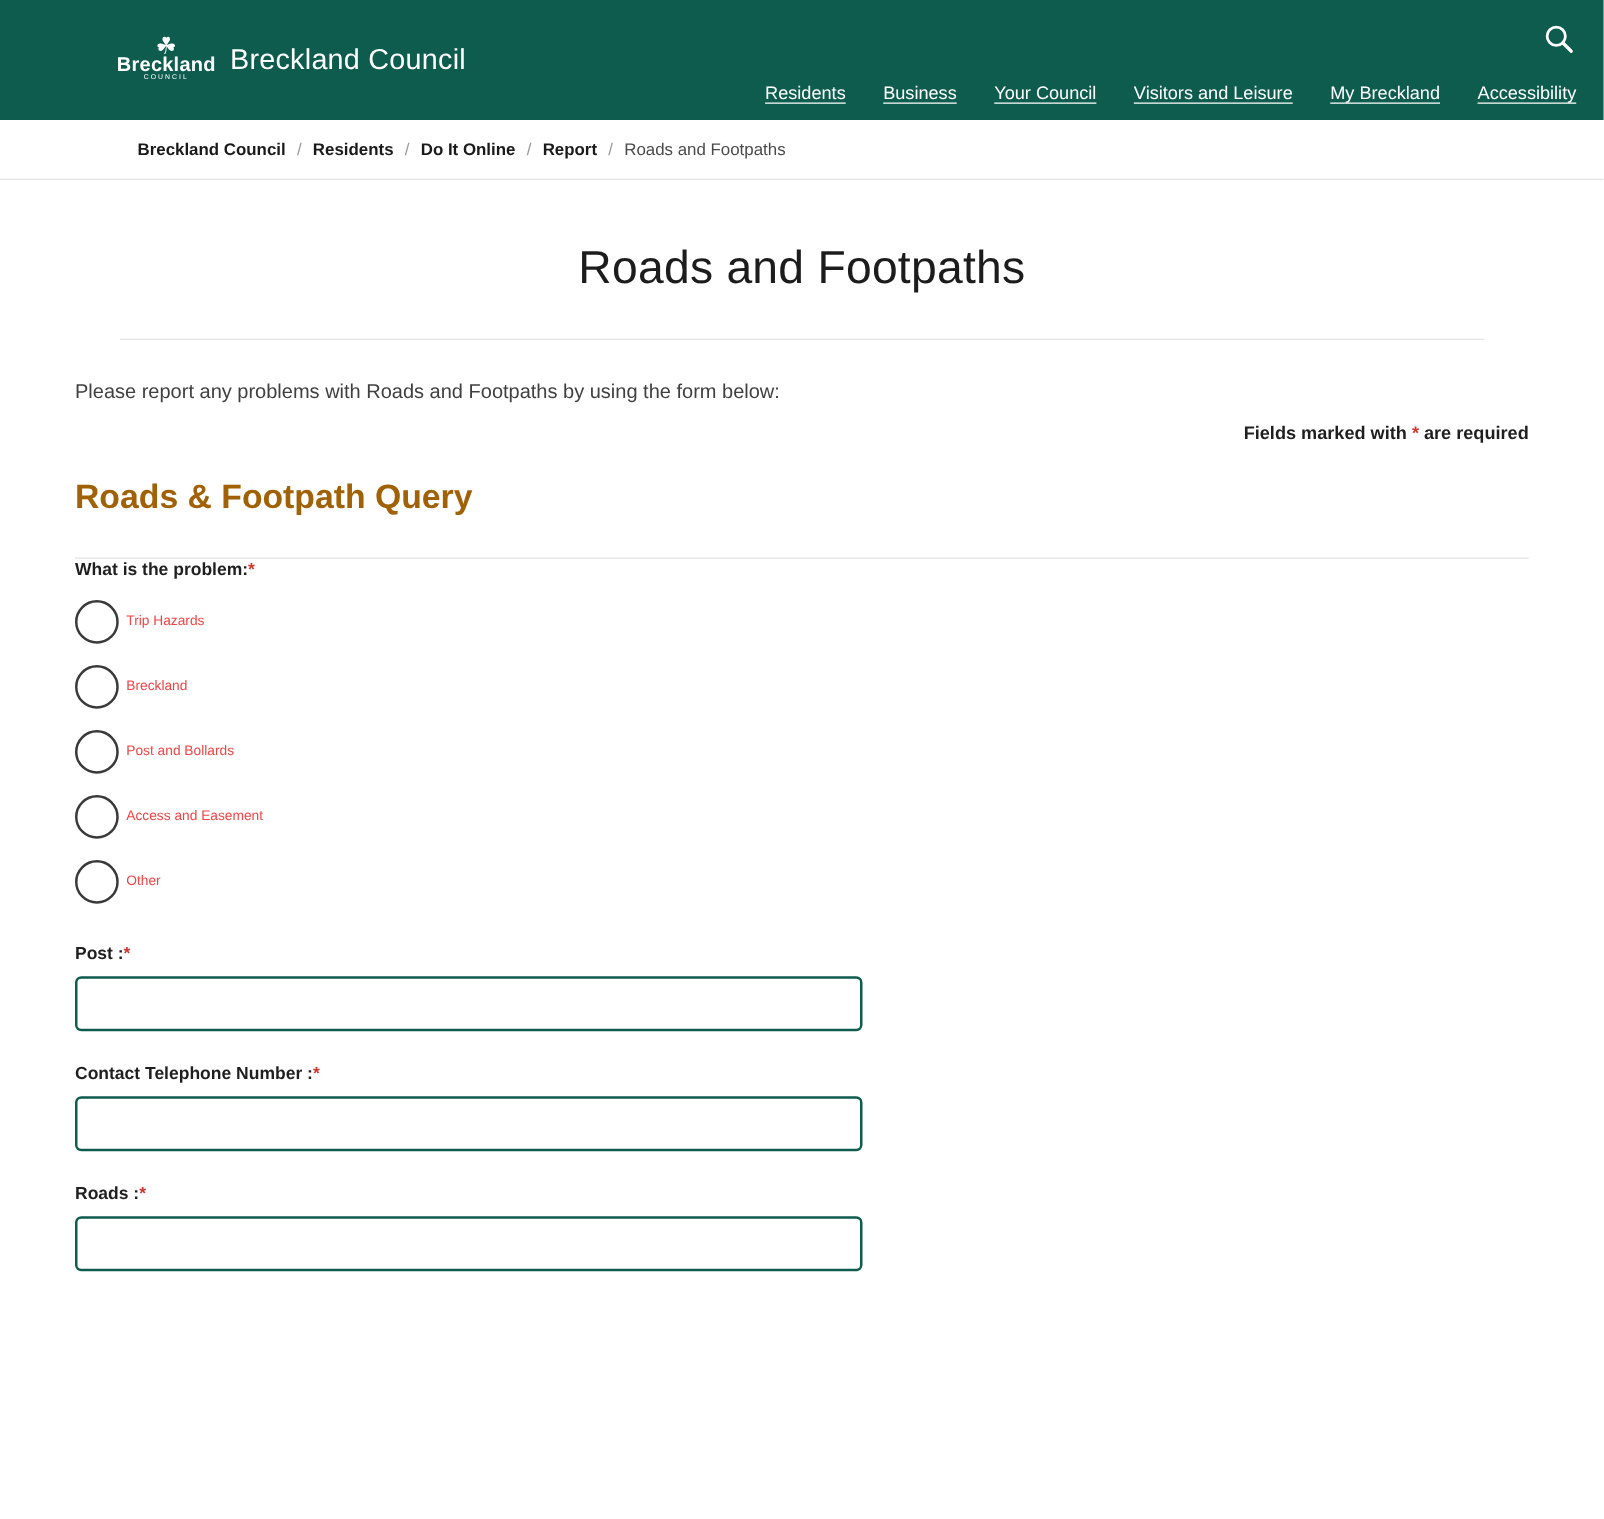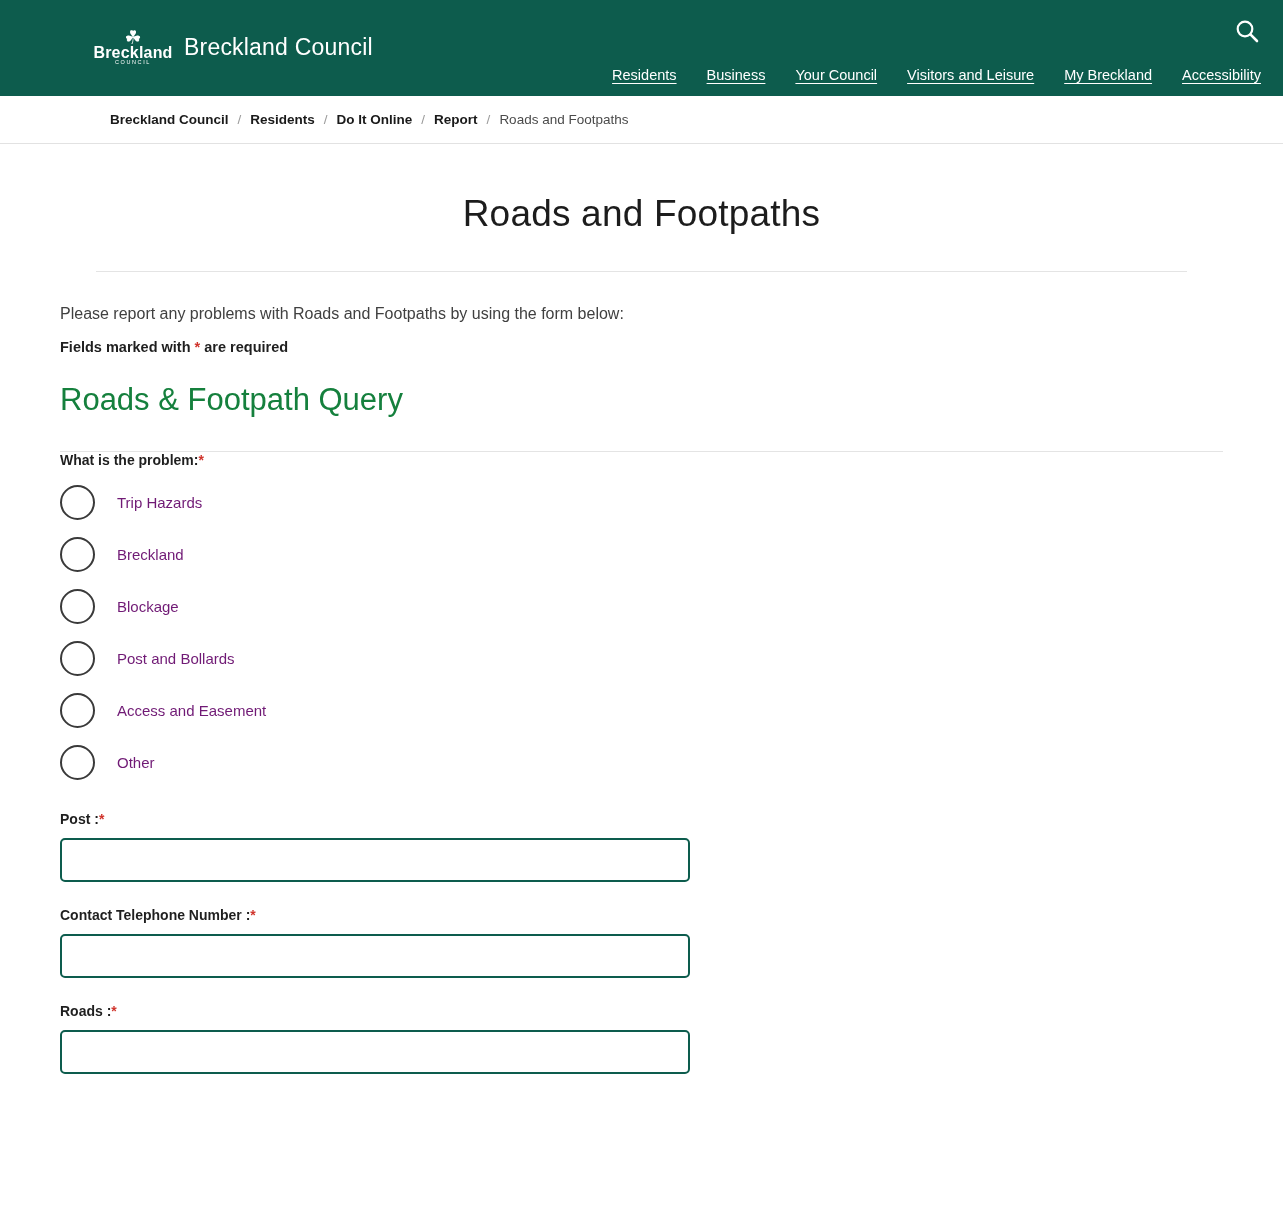--- a/index.html
+++ b/index.html
@@ -129,27 +129,28 @@
   }
   .intro {
     font-size: 16px;
     margin-top: 33px;
     color: #404040;
   }
   .required-note {
     font-size: 14.5px;
     font-weight: bold;
     color: #1f1f1f;
+    text-align: right;
   }
   .asterisk { color: #d0342c; font-weight: bold; }
 
   .section-title {
-    font-size: 31px;
-    font-weight: 400;
-    color: #15803d;
+    font-size: 27px;
+    font-weight: 700;
+    color: #a16207;
     margin: 27px 0 0 0;
   }
   .section-rule {
     border: none;
     border-top: 1px solid #e4e4e4;
     margin: 33px 0 0 0;
   }
 
   .field-label {
     font-size: 14px;
@@ -167,23 +168,23 @@
   .radio {
     width: 35px;
     height: 35px;
     border: 2px solid #3a3a3a;
     border-radius: 50%;
     background: #fff;
     flex: 0 0 auto;
     cursor: pointer;
   }
   .radio-label {
-    font-size: 15px;
-    margin-left: 22px;
-    color: #701a75;
+    font-size: 11px;
+    margin-left: 6px;
+    color: #ef4444;
   }
 
   .text-field {
     display: block;
     width: 630px;
     height: 44px;
     margin-top: 11px;
     border: 2px solid #0d5c4d;
     border-radius: 5px;
     background: #fff;
@@ -260,24 +261,20 @@
     <div class="radio-row">
       <div class="radio"></div>
       <div class="radio-label">Trip Hazards</div>
     </div>
     <div class="radio-row">
       <div class="radio"></div>
       <div class="radio-label">Breckland</div>
     </div>
     <div class="radio-row">
       <div class="radio"></div>
-      <div class="radio-label">Blockage</div>
-    </div>
-    <div class="radio-row">
-      <div class="radio"></div>
       <div class="radio-label">Post and Bollards</div>
     </div>
     <div class="radio-row">
       <div class="radio"></div>
       <div class="radio-label">Access and Easement</div>
     </div>
     <div class="radio-row">
       <div class="radio"></div>
       <div class="radio-label">Other</div>
     </div>

